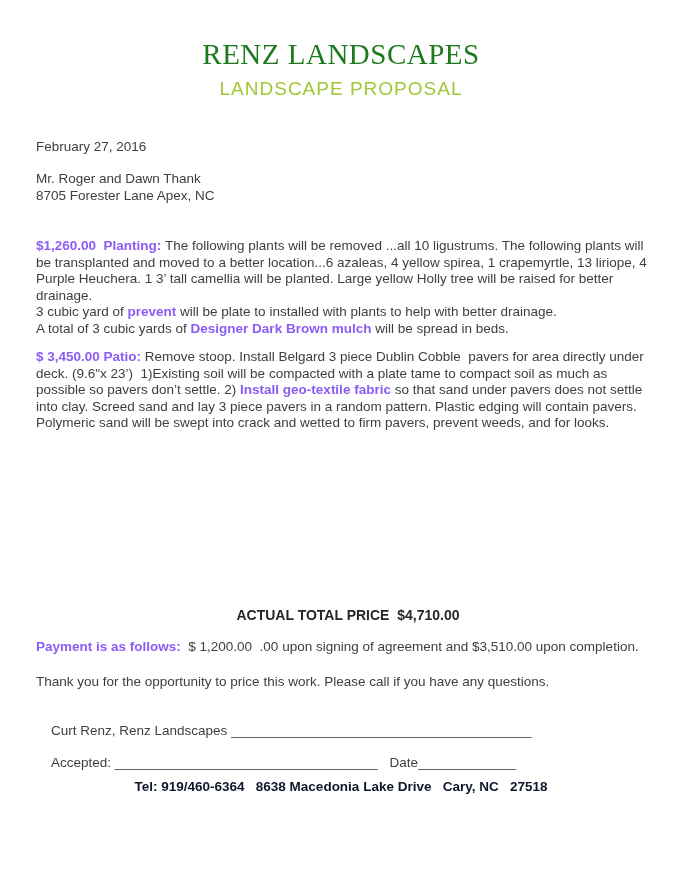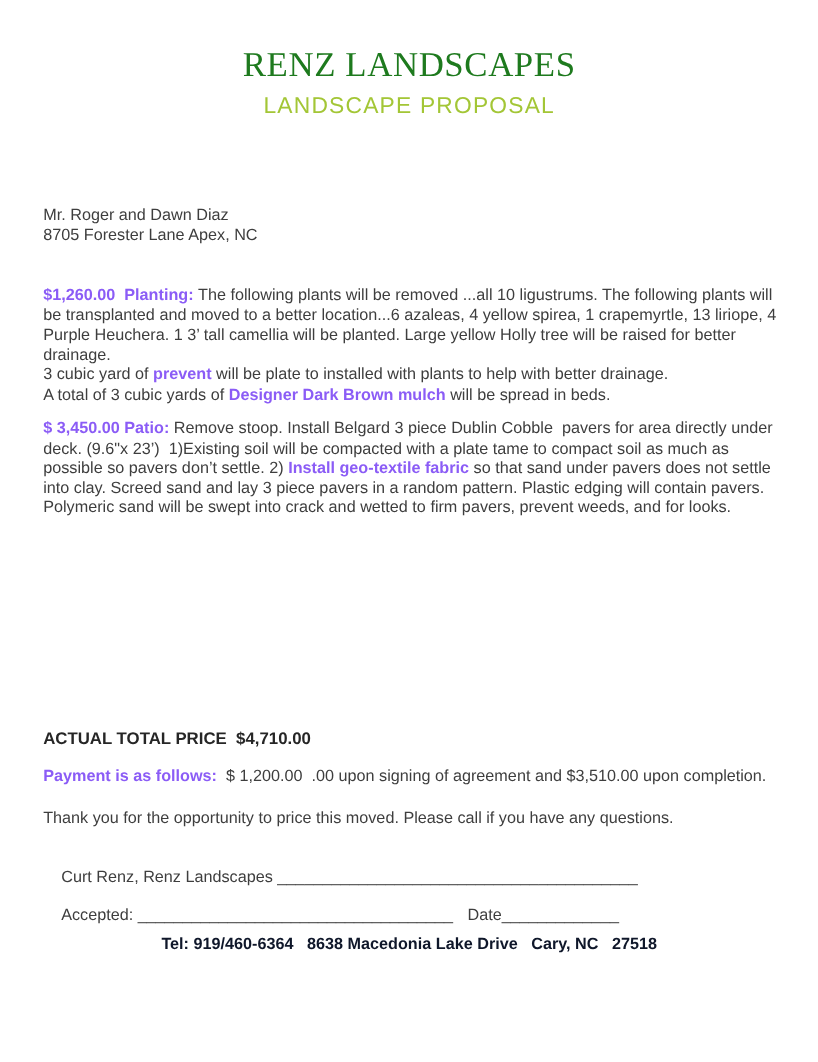--- a/index.html
+++ b/index.html
@@ -26,59 +26,60 @@
     font-weight: 500;
   }
   .subtitle {
     font-size: 19px;
     line-height: 21px;
     color: #a3c636;
     letter-spacing: 1px;
   }
   .seg, .para, .line { white-space: pre-wrap; }
   .b { font-weight: 700; color: #8b5cf6; }
-  .bold-line { font-weight: 700; color: #262626; white-space: pre-wrap; }
+  .bold-line { font-weight: 700; color: #262626; white-space: pre-wrap; text-align: center; }
   .total { font-size: 14px; }
   .footer {
     font-weight: 700;
     color: #0f172a;
     white-space: pre-wrap;
   }
   .sig-row { white-space: pre-wrap; }
   .date-part { margin-left: 12px; }
   .underscore { letter-spacing: 0; }
 </style>
 </head>
 <body>
 
 <div class="page">
 
   <div class="abs center title" style="top:38px">RENZ LANDSCAPES</div>
 
   <div class="abs center subtitle" style="top:78px">LANDSCAPE PROPOSAL</div>
 
+  <div class="abs line" style="top:139px">February 27, 2016</div>
 
   <div class="abs" style="top:171px">
-    <div class="line">Mr. Roger and Dawn Diaz</div>
+    <div class="line">Mr. Roger and Dawn Thank</div>
     <div class="line">8705 Forester Lane Apex, NC</div>
   </div>
 
   <div class="abs" style="top:238px">
     <div class="para"><span class="seg b">$1,260.00  Planting: </span><span class="seg">The following plants will be removed ...all 10 ligustrums. The following plants will be transplanted and moved to a better location...6 azaleas, 4 yellow spirea, 1 crapemyrtle, 13 liriope, 4 Purple Heuchera. 1 3’ tall camellia will be planted. Large yellow Holly tree will be raised for better drainage.</span></div>
     <div class="line"><span class="seg">3 cubic yard of </span><span class="seg b">prevent</span><span class="seg"> will be plate to installed with plants to help with better drainage.</span></div>
     <div class="line"><span class="seg">A total of 3 cubic yards of </span><span class="seg b">Designer Dark Brown mulch</span><span class="seg"> will be spread in beds.</span></div>
   </div>
 
   <div class="abs para" style="top:349px"><span class="seg b">$ 3,450.00 Patio: </span><span class="seg">Remove stoop. Install Belgard 3 piece Dublin Cobble  pavers for area directly under deck. (9.6"x 23’)  1)Existing soil will be compacted with a plate tame to compact soil as much as possible so pavers don’t settle. 2) </span><span class="seg b">Install geo-textile fabric</span><span class="seg"> so that sand under pavers does not settle into clay. Screed sand and lay 3 piece pavers in a random pattern. Plastic edging will contain pavers. Polymeric sand will be swept into crack and wetted to firm pavers, prevent weeds, and for looks.</span></div>
 
   <div class="abs bold-line total" style="top:607px">ACTUAL TOTAL PRICE  $4,710.00</div>
 
   <div class="abs line" style="top:639px"><span class="seg b">Payment is as follows:</span><span class="seg">  $ 1,200.00  .00 upon signing of agreement and $3,510.00 upon completion.</span></div>
 
-  <div class="abs line" style="top:674px">Thank you for the opportunity to price this moved. Please call if you have any questions.</div>
+  <div class="abs line" style="top:674px">Thank you for the opportunity to price this work. Please call if you have any questions.</div>
 
   <div class="abs sig-row" style="top:706px">
     <span>Curt Renz, Renz Landscapes </span><span class="underscore">________________________________________</span>
   </div>
 
   <div class="abs sig-row" style="top:738px">
     <span>Accepted: </span><span class="underscore">___________________________________</span><span class="date-part">Date</span><span class="underscore">_____________</span>
   </div>
 
   <div class="abs center footer" style="top:779px">Tel: 919/460-6364   8638 Macedonia Lake Drive   Cary, NC   27518</div>

